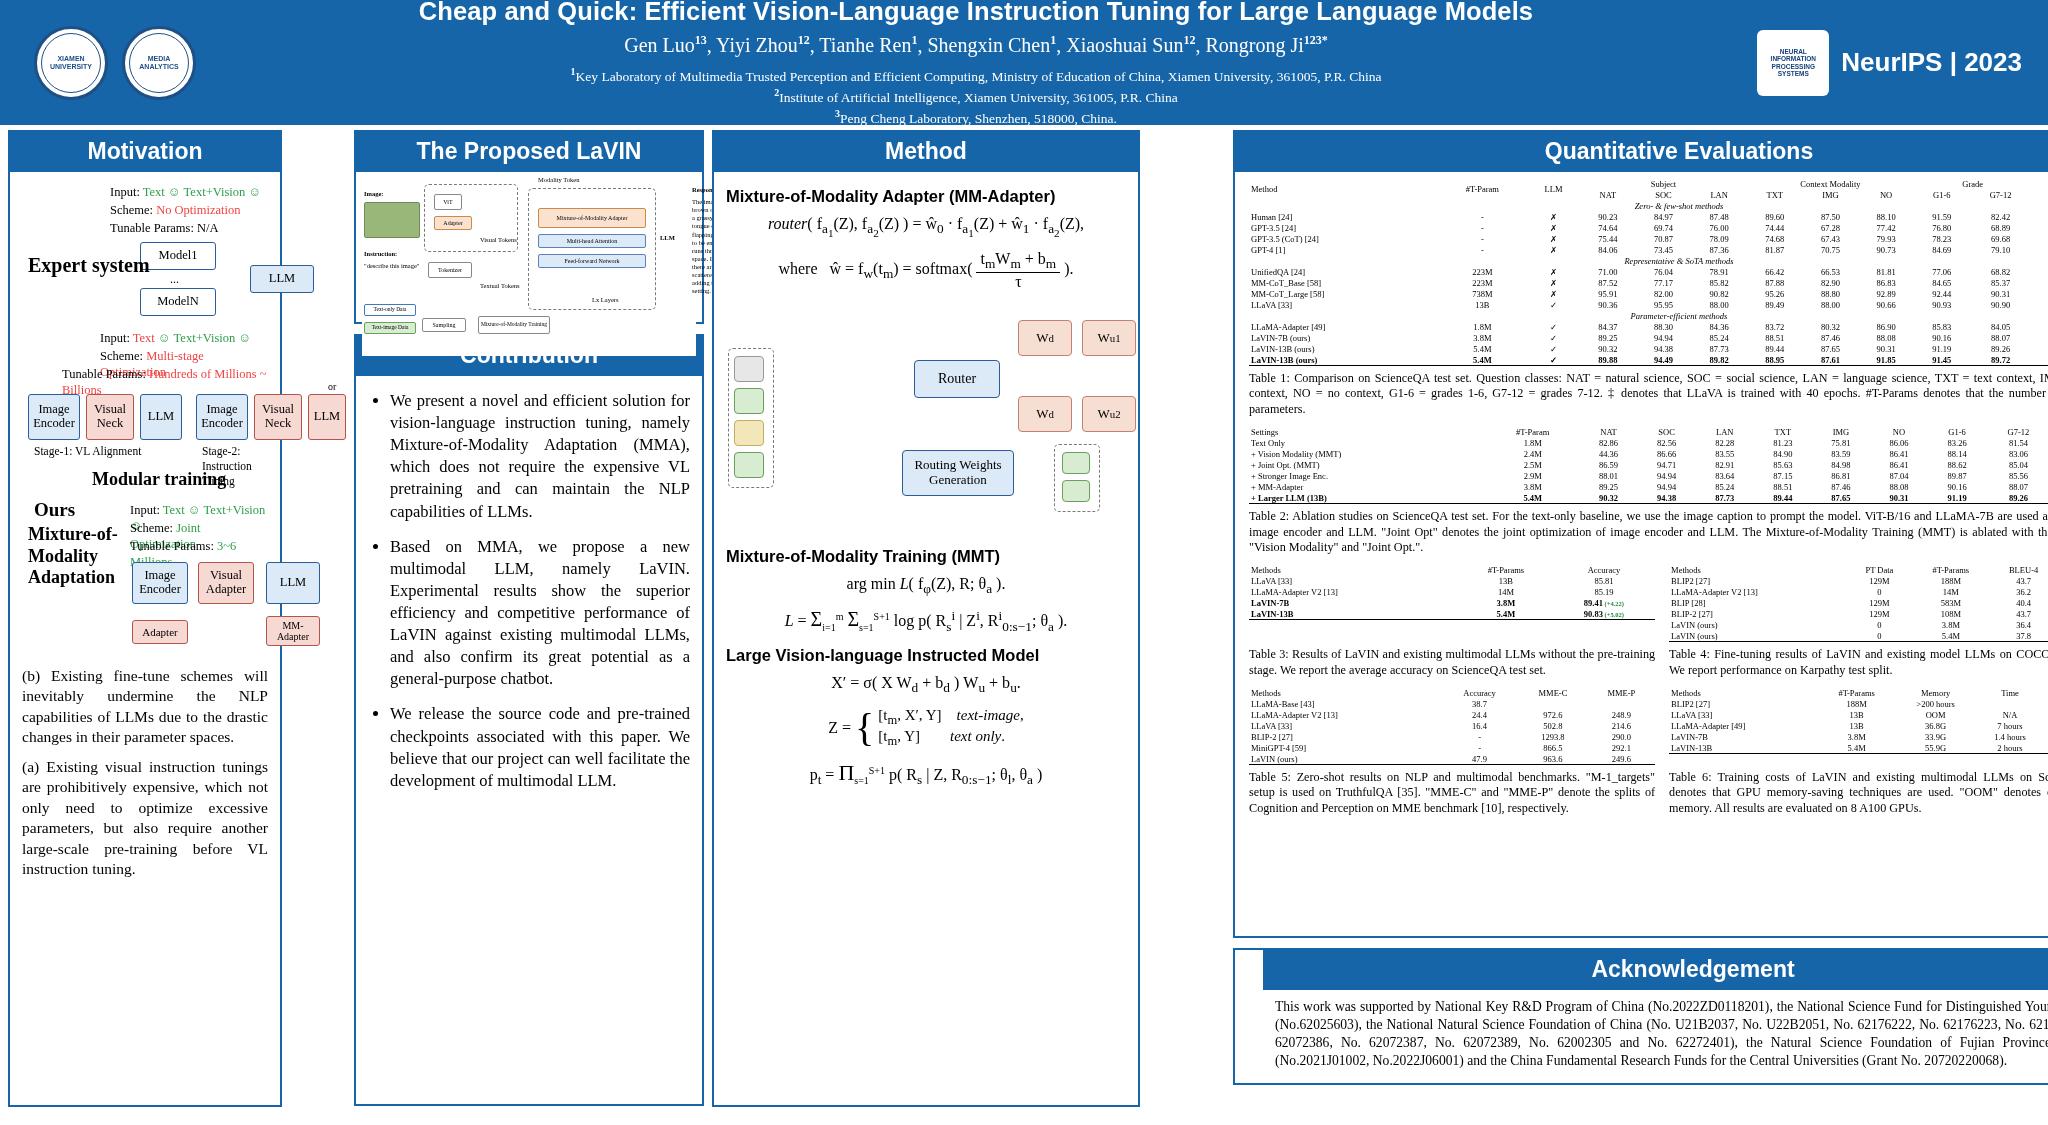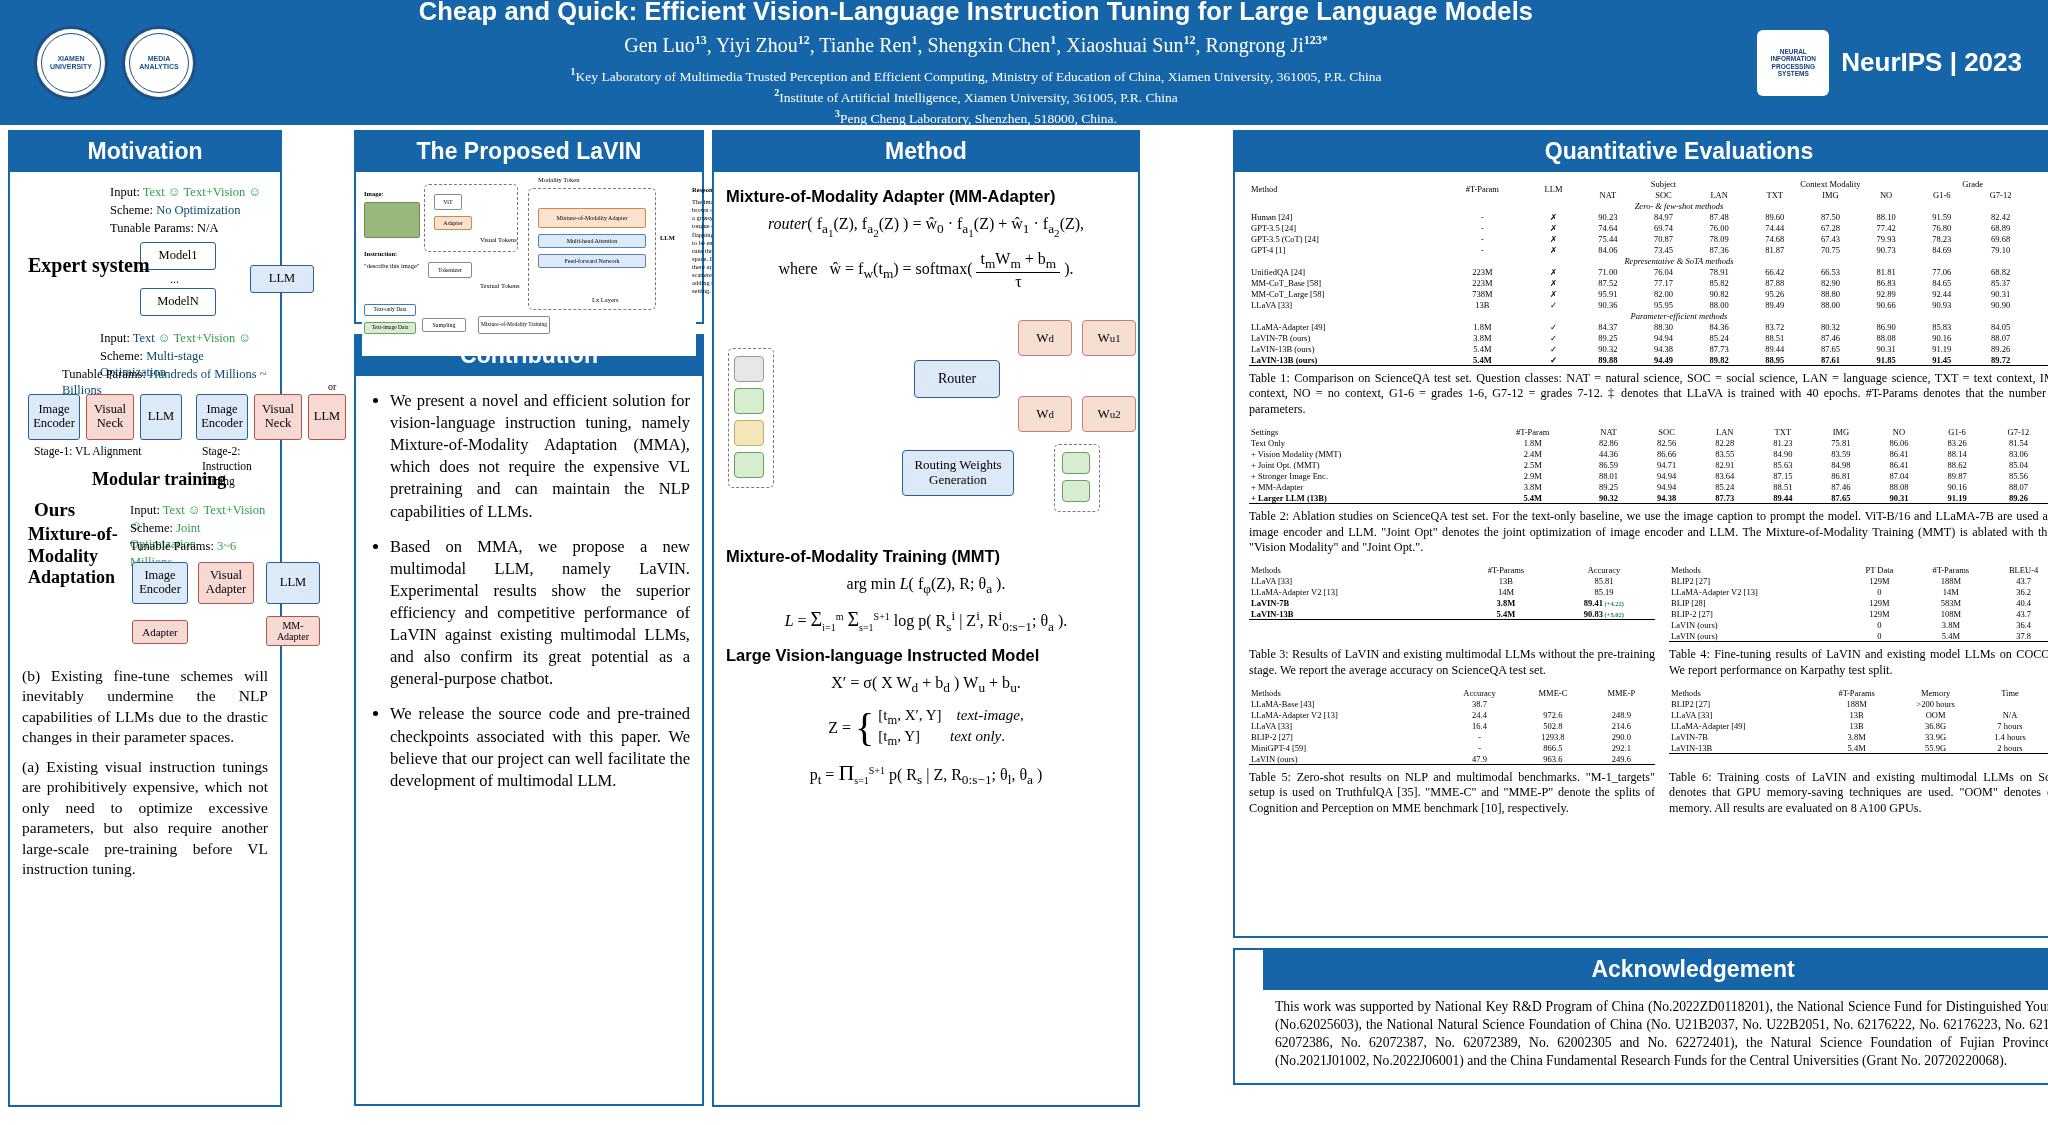--- a/index.html
+++ b/index.html
@@ -79,21 +79,21 @@
   .bx{
     position:absolute;border:1.4px solid #2b5d9b;border-radius:3px;
     background:#dce9f7;text-align:center;
     font-family:"Liberation Serif",serif;font-size:12.5px;
     display:flex;align-items:center;justify-content:center;line-height:1.1;
     box-sizing:border-box;
   }
   .bx.white{background:#fff;}
   .bx.pink{background:#f6d9d2;border-color:#b5534a;}
   .grn{color:#2e9e4b;}
-  .red{color:#0c4a6e;}
+  .red{color:#ef4444;}
   .hdr-b{font-weight:bold;}
   .mot-cap{font-size:15.5px;line-height:1.32;text-align:justify;margin-top:4px;}
   .mot-cap p{margin:0 0 9px 0;}
 
   
   .lavin-fig{position:relative;height:180px;background:#fff;}
   .dash{position:absolute;border:1.3px dashed #7a7a7a;border-radius:5px;}
   .tiny{position:absolute;font-size:6.5px;font-family:"Liberation Serif",serif;line-height:1.15;}
   .tinybox{
     position:absolute;border:1px solid #5b82b8;border-radius:2px;background:#dce9f7;

